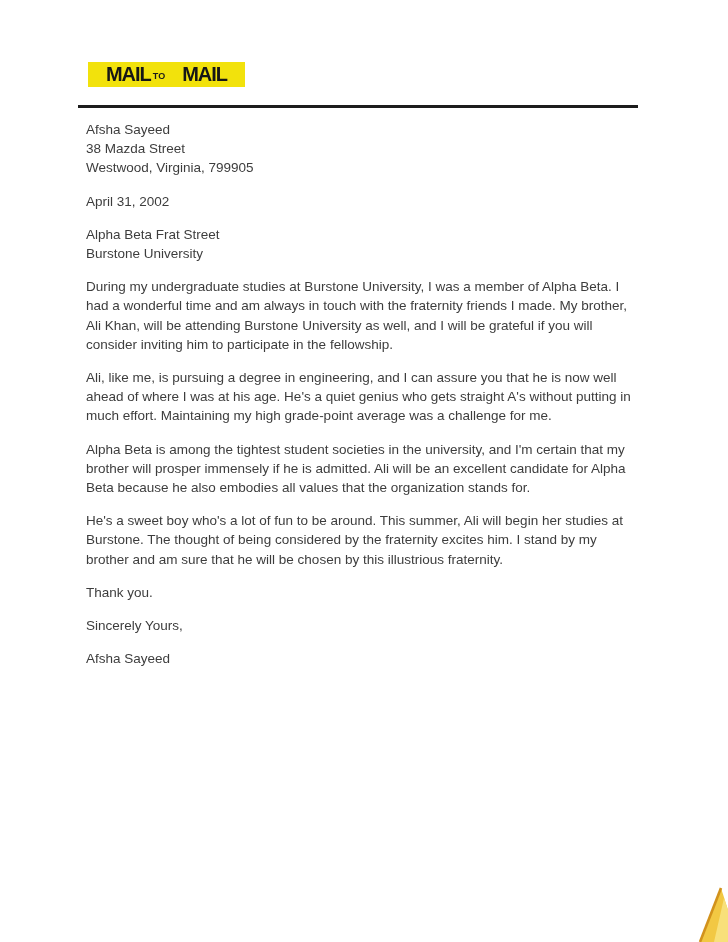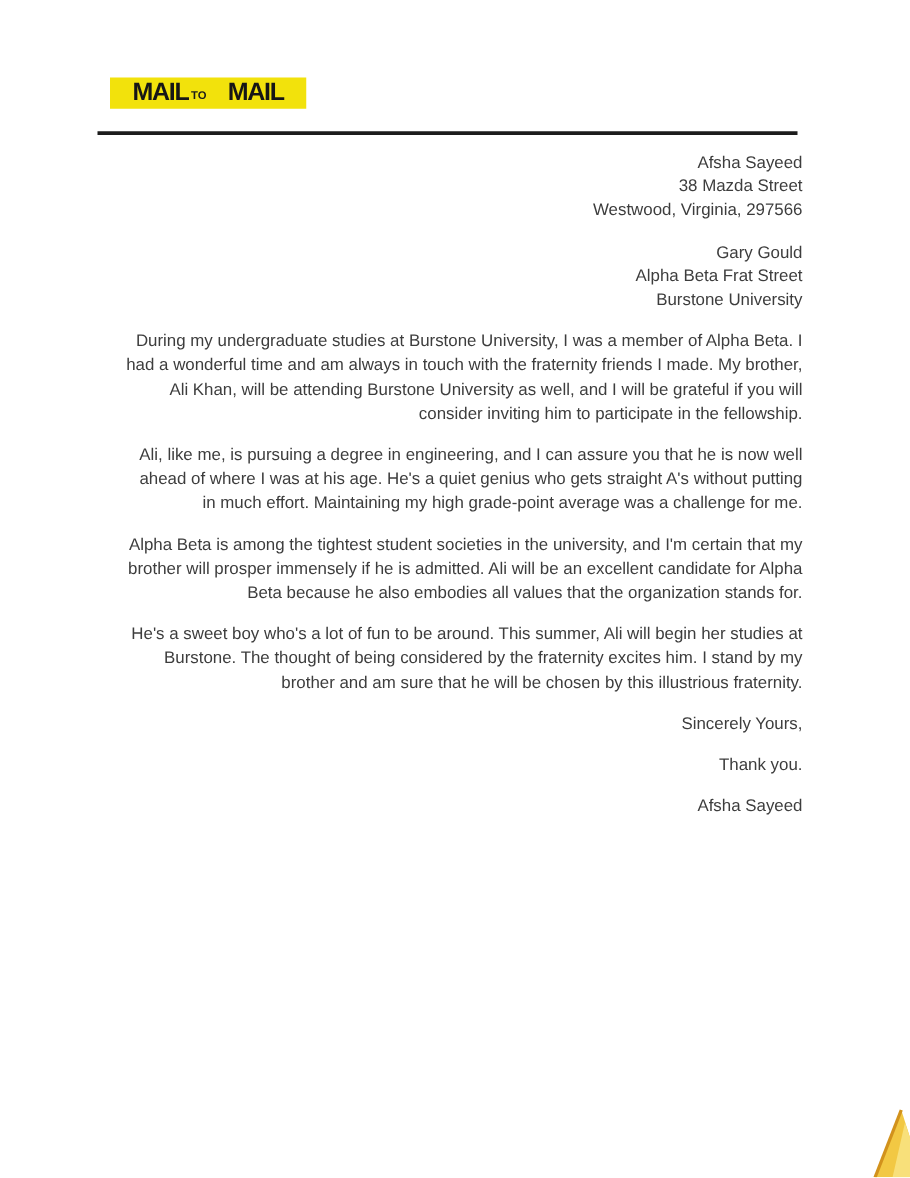--- a/index.html
+++ b/index.html
@@ -49,24 +49,23 @@
   }
   
   .letter {
     position: absolute;
     left: 86px;
     top: 120px;
     width: 556px;
     font-size: 13.5px;
     line-height: 19.2px;
     color: #3d3d3d;
-    text-align: right;
   }
   .block { margin: 0 0 14px 0; }
-  .letter p { margin: 0 0 14px 12px; }
+  .letter p { margin: 0 0 14px 0; }
   
   .corner {
     position: absolute;
     right: 0;
     bottom: 0;
     width: 40px;
     height: 60px;
     display: block;
   }
 </style>
@@ -81,38 +80,38 @@
     <span class="logo-word">MAIL</span>
   </div>
 
   <div class="rule"></div>
 
   <div class="letter">
 
     <div class="block">
       <div>Afsha Sayeed</div>
       <div>38 Mazda Street</div>
-      <div>Westwood, Virginia, 297566</div>
+      <div>Westwood, Virginia, 799905</div>
     </div>
 
+    <div class="block">April 31, 2002</div>
 
     <div class="block">
-      <div>Gary Gould</div>
       <div>Alpha Beta Frat Street</div>
       <div>Burstone University</div>
     </div>
 
 
     <p>During my undergraduate studies at Burstone University, I was a member of Alpha Beta. I had a wonderful time and am always in touch with the fraternity friends I made. My brother, Ali Khan, will be attending Burstone University as well, and I will be grateful if you will consider inviting him to participate in the fellowship.</p>
     <p>Ali, like me, is pursuing a degree in engineering, and I can assure you that he is now well ahead of where I was at his age. He's a quiet genius who gets straight A's without putting in much effort. Maintaining my high grade-point average was a challenge for me.</p>
     <p>Alpha Beta is among the tightest student societies in the university, and I'm certain that my brother will prosper immensely if he is admitted. Ali will be an excellent candidate for Alpha Beta because he also embodies all values that the organization stands for.</p>
     <p>He's a sweet boy who's a lot of fun to be around. This summer, Ali will begin her studies at Burstone. The thought of being considered by the fraternity excites him. I stand by my brother and am sure that he will be chosen by this illustrious fraternity.</p>
 
+    <p>Thank you.</p>
     <p>Sincerely Yours,</p>
-    <p>Thank you.</p>
     <p>Afsha Sayeed</p>
 
   </div>
 
   <svg class="corner" viewBox="0 0 40 60" aria-hidden="true">
     <polygon points="33,6 40,28 40,60 12,60" fill="#f2c843"></polygon>
     <polygon points="36,16 40,28 40,60 26,60" fill="#f8e07a"></polygon>
     <line x1="33" y1="6" x2="12" y2="60" stroke="#d2921c" stroke-width="2.6"></line>
   </svg>
 

